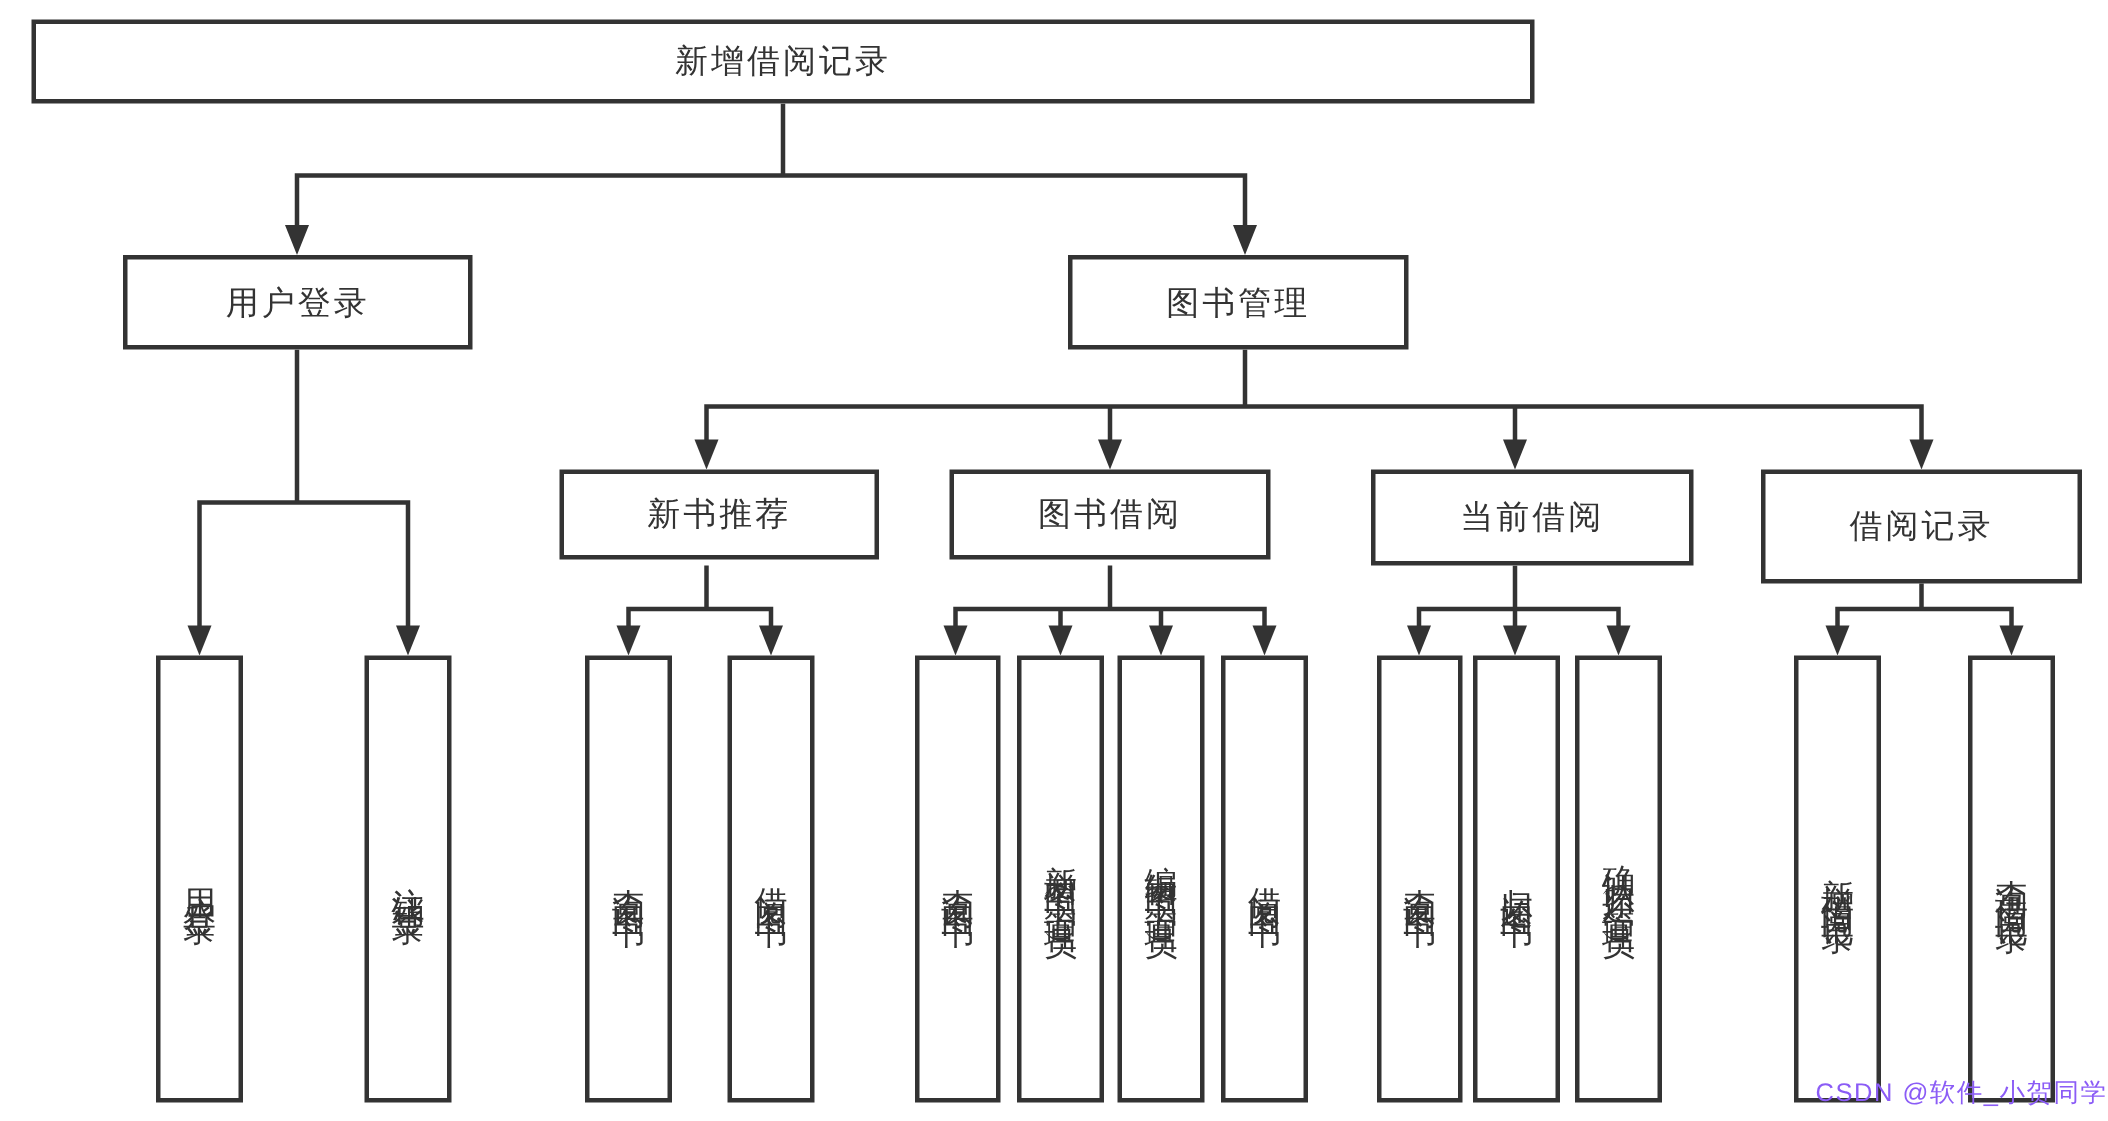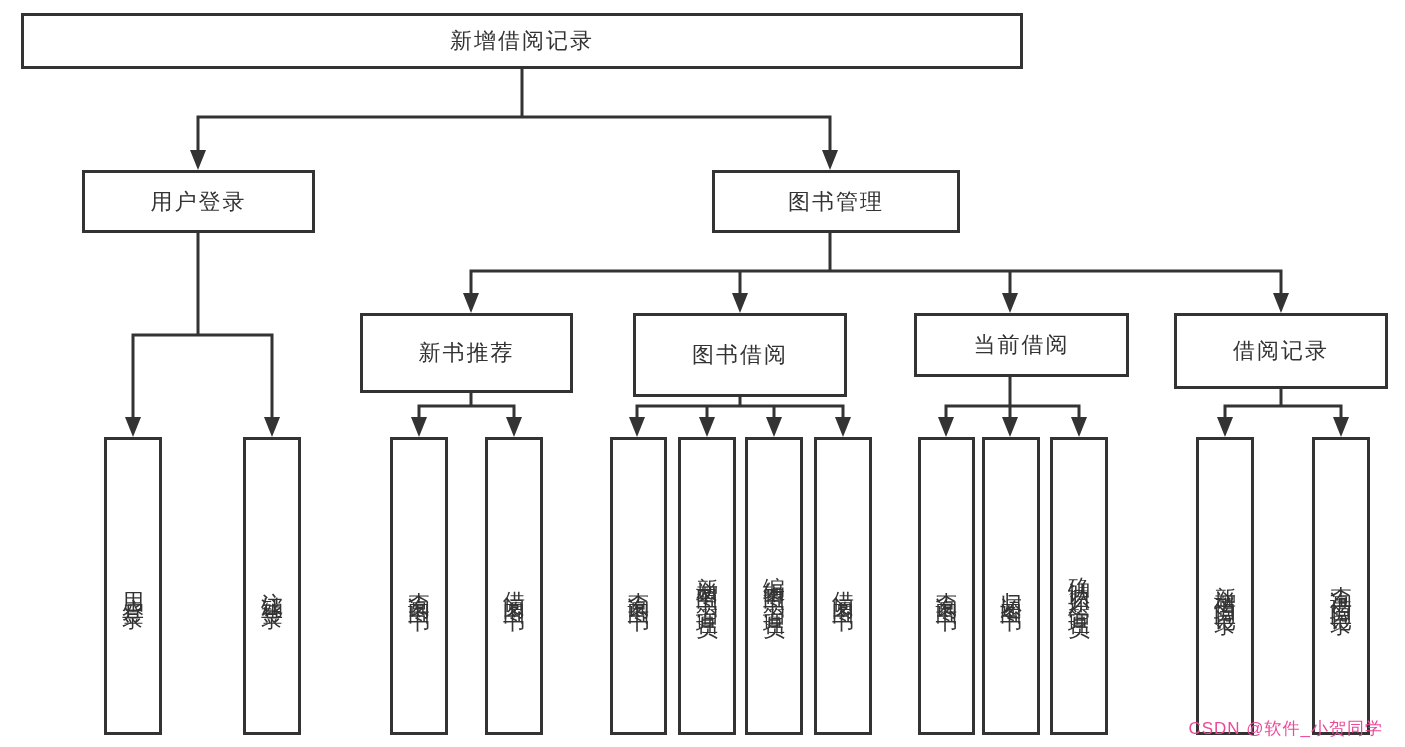--- a/index.html
+++ b/index.html
@@ -36,26 +36,26 @@
     white-space: nowrap;
   }
   .node.leaf {
     writing-mode: vertical-rl;
     text-orientation: mixed;
     letter-spacing: 6px;
     line-height: 1;
   }
   .watermark {
     position: absolute;
-    right: 22px;
+    right: 0;
     top: 717px;
     z-index: 3;
     font-size: 17px;
     letter-spacing: 1px;
-    color: #ec4899;
+    color: #8b5cf6;
     white-space: nowrap;
   }
 </style>
 </head>
 <body>
 
 <div class="canvas">
 
   <svg class="connectors" width="1405" height="747" viewBox="0 0 1405 747">
     <g stroke="#333333" stroke-width="3" fill="none">
@@ -93,24 +93,24 @@
       <polygon points="1002,417 1018,417 1010,437"></polygon>
       <polygon points="1071,417 1087,417 1079,437"></polygon>
       <polygon points="1217,417 1233,417 1225,437"></polygon>
       <polygon points="1333,417 1349,417 1341,437"></polygon>
     </g>
   </svg>
 
   <div class="node" style="left:21px; top:13px; width:1002px; height:56px;">新增借阅记录</div>
 
   <div class="node" style="left:82px; top:170px; width:233px; height:63px;">用户登录</div>
-  <div class="node" style="left:712px; top:170px; width:248px; height:63px;">图书管理</div>
+  <div class="node" style="left:712px; top:170px; width:227px; height:63px;">图书管理</div>
 
-  <div class="node" style="left:360px; top:313px; width:213px; height:80px;text-align:right;">新书推荐</div>
-  <div class="node" style="left:633px; top:313px; width:214px; height:84px;">图书借阅</div>
+  <div class="node" style="left:373px; top:313px; width:213px; height:60px;text-align:right;">新书推荐</div>
+  <div class="node" style="left:633px; top:313px; width:214px; height:60px;">图书借阅</div>
   <div class="node" style="left:902px; top:313px; width:215px; height:64px;margin-left:12px;">当前借阅</div>
   <div class="node" style="left:1174px; top:313px; width:214px; height:76px;">借阅记录</div>
 
   <div class="node leaf" style="left:104px; top:437px; width:58px; height:298px;">用户登录</div>
   <div class="node leaf" style="left:243px; top:437px; width:58px; height:298px;">注销登录</div>
 
   <div class="node leaf" style="left:390px; top:437px; width:58px; height:298px;">查询图书</div>
   <div class="node leaf" style="left:485px; top:437px; width:58px; height:298px;">借阅图书</div>
 
   <div class="node leaf" style="left:610px; top:437px; width:57px; height:298px;">查询图书</div>

